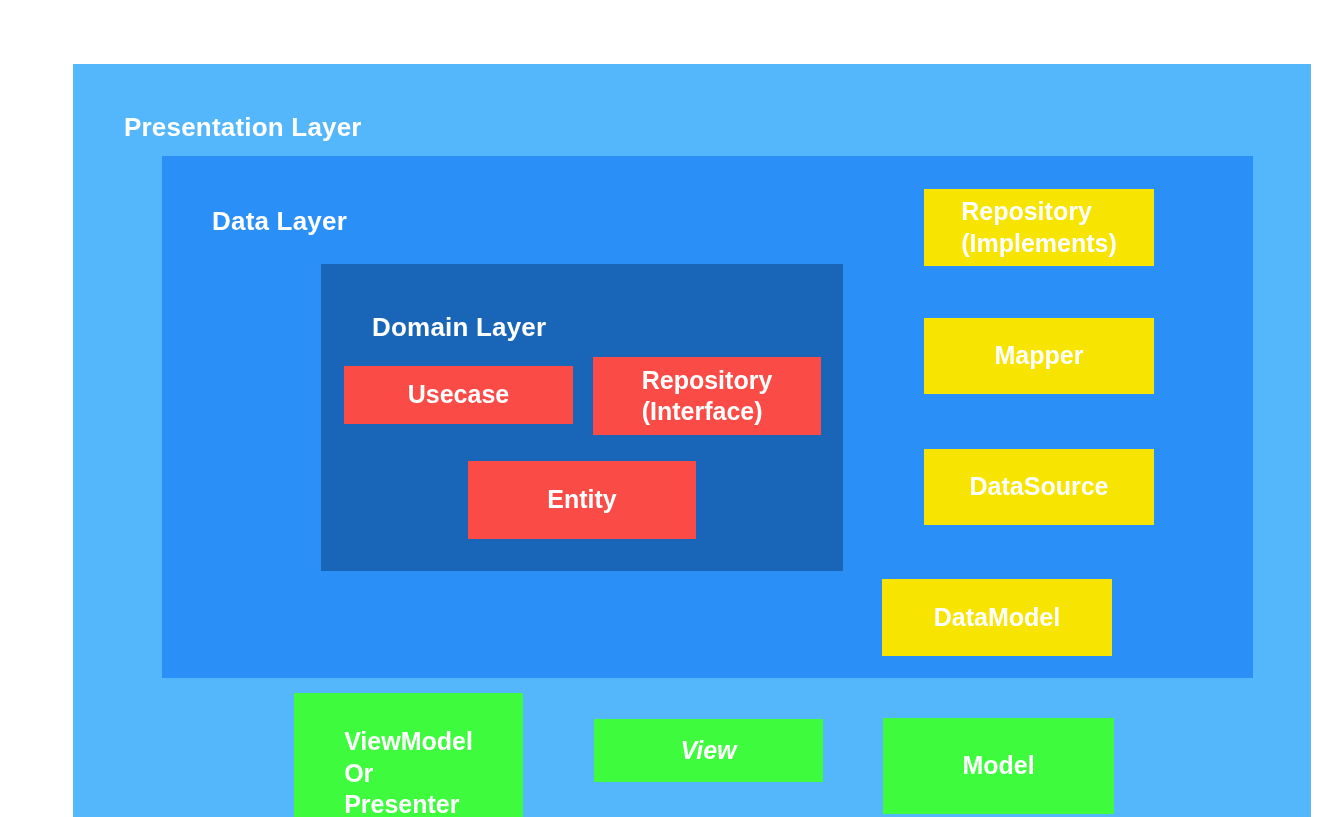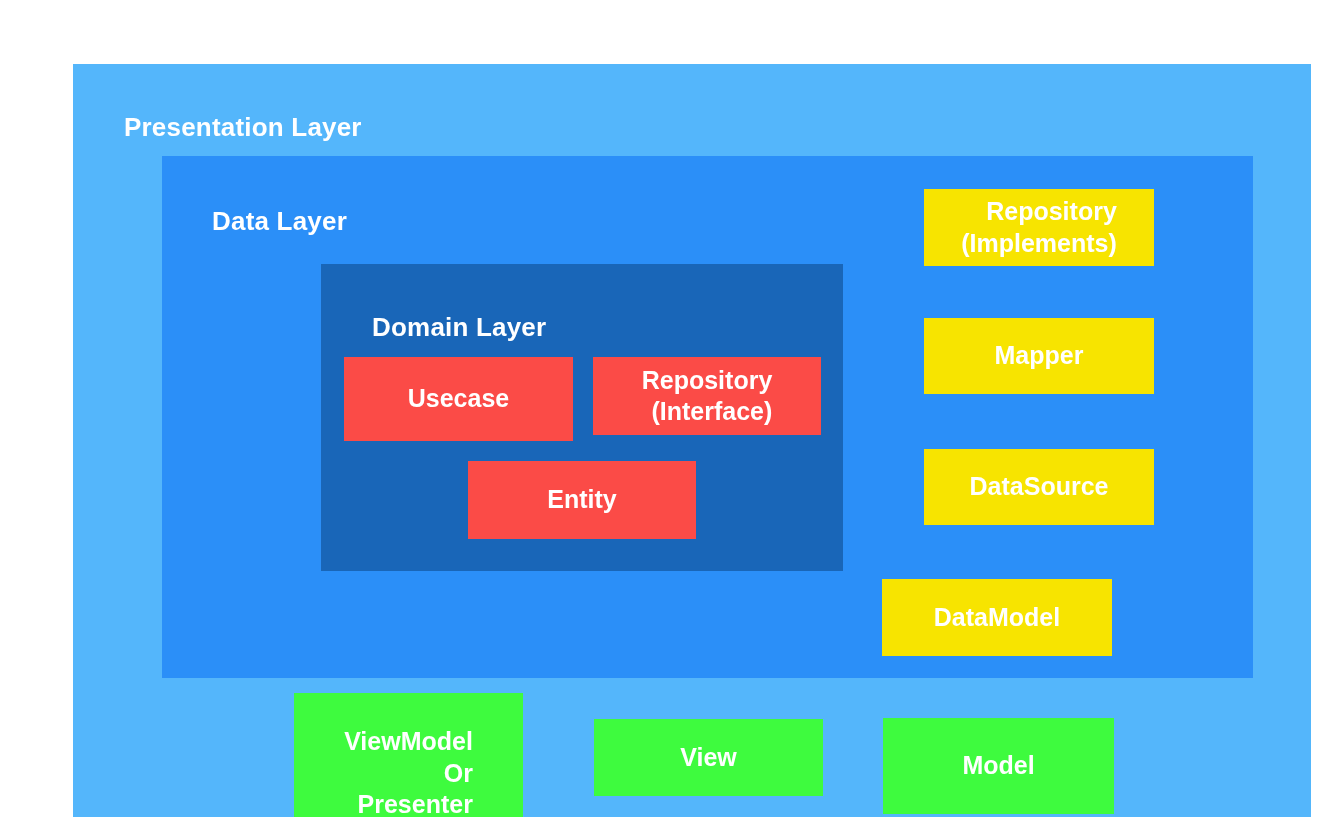--- a/index.html
+++ b/index.html
@@ -37,21 +37,21 @@
     white-space: nowrap;
   }
   .layer-presentation > .layer-title { left: 33px; top: 30px; }
   .layer-data > .layer-title { left: 32px; top: 32px; }
   .layer-domain > .layer-title { left: 33px; top: 30px; }
   .box {
     position: absolute;
     display: flex;
     align-items: center;
     justify-content: center;
-    text-align: right;
+    text-align: left;
     color: var(--label-text, #ffffff);
     font-weight: bold;
     font-size: 25px;
     line-height: 1.26;
     white-space: pre-line;
   }
   .box-red    { background: var(--component-red, #FB4B47); }
   .box-yellow { background: var(--component-yellow, #F7E400); }
   .box-green  { background: var(--component-green, #3EFB3E); }
 </style>
@@ -62,21 +62,21 @@
 
   <div class="layer layer-presentation">
     <div class="layer-title">Presentation Layer</div>
 
     <div class="layer layer-data">
       <div class="layer-title">Data Layer</div>
 
       <div class="layer layer-domain">
         <div class="layer-title">Domain Layer</div>
 
-        <div class="box box-red" style="left:23px; top:93px; width:229px; height:84px;">
+        <div class="box box-red" style="left:23px; top:102px; width:229px; height:58px;">
           <span>Usecase</span>
         </div>
 
         <div class="box box-red" style="left:272px; top:93px; width:228px; height:78px;">
           <span>Repository
 (Interface)</span>
         </div>
 
         <div class="box box-red" style="left:147px; top:197px; width:228px; height:78px;">
           <span>Entity</span>
@@ -100,21 +100,21 @@
         <span>DataModel</span>
       </div>
     </div>
 
     <div class="box box-green" style="left:221px; top:629px; width:229px; height:161px;">
       <span>ViewModel
 Or
 Presenter</span>
     </div>
 
-    <div class="box box-green" style="left:521px; top:655px; width:229px; height:77px;">
+    <div class="box box-green" style="left:521px; top:655px; width:229px; height:63px;font-style:italic;">
       <span>View</span>
     </div>
 
     <div class="box box-green" style="left:810px; top:654px; width:231px; height:96px;">
       <span>Model</span>
     </div>
   </div>
 
 </div>
 

